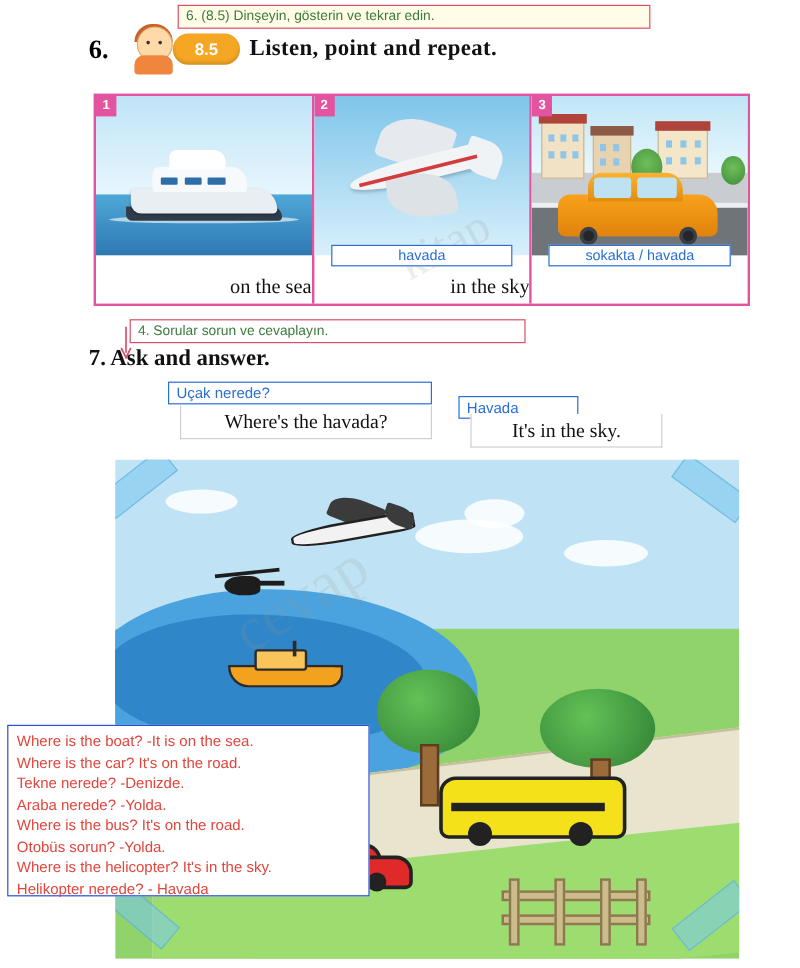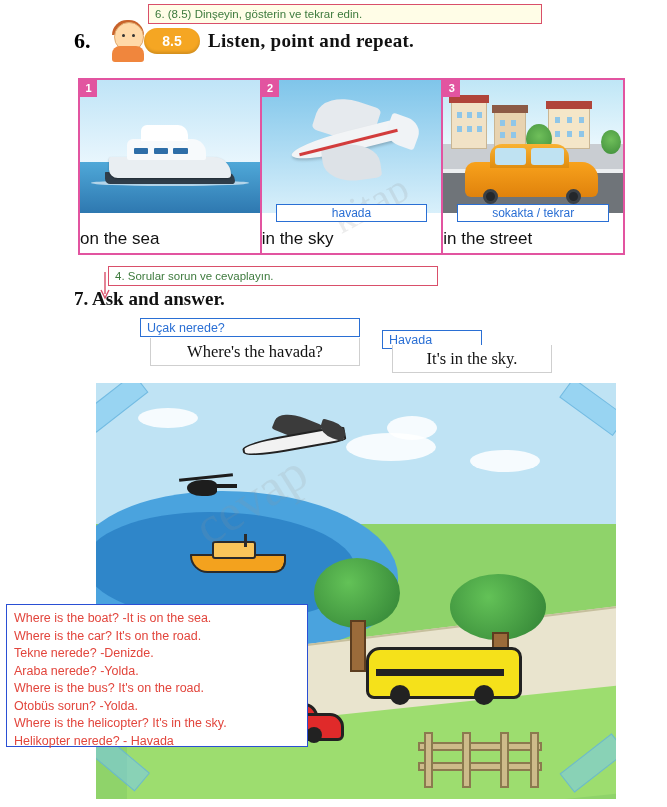--- a/index.html
+++ b/index.html
@@ -155,24 +155,24 @@
     line-height: 16px;
     text-align: center;
     box-sizing: border-box;
     z-index: 6;
   }
   .en-label {
     position: absolute;
     left: 0;
     bottom: 4px;
     width: 100%;
-    text-align: left;
+    text-align: right;
     font-size: 17px;
     color: #111;
-    font-family: Liberation Sans, sans-serif;
+    font-family: Liberation Serif, serif;
   }
 
   
   .s1-sky { position:absolute; left:0; top:0; width:100%; height:62%; background:linear-gradient(#bfe4f7,#e8f6fd); }
   .s1-sea { position:absolute; left:0; bottom:0; width:100%; height:38%; background:linear-gradient(#4fa8d8,#2e78b0); }
   .s1-hull { position:absolute; left:16%; bottom:26%; width:68%; height:16%; background:#e9eef2; border-radius:4px 40px 8px 20px; box-shadow:0 1px 2px rgba(0,0,0,.3); }
   .s1-hull2 { position:absolute; left:14%; bottom:22%; width:72%; height:9%; background:#2f3d4a; border-radius:2px 26px 10px 16px; }
   .s1-cabin { position:absolute; left:26%; bottom:40%; width:44%; height:16%; background:#f7fafc; border-radius:6px 14px 2px 2px; }
   .s1-cabin2 { position:absolute; left:34%; bottom:54%; width:26%; height:12%; background:#ffffff; border-radius:6px 10px 0 0; }
   .s1-win { position:absolute; background:#2d6ea8; height:5%; border-radius:1px; }
@@ -461,22 +461,21 @@
       <div class="tree3" style="left:88%; width:20px; height:24px;"></div>
       <div class="s3-road"></div>
       <div class="s3-curb"></div>
       <div class="taxi-body"></div>
       <div class="taxi-top"></div>
       <div class="taxi-win" style="left:29%; width:17%;"></div>
       <div class="taxi-win" style="left:49%; width:18%;"></div>
       <div class="wheel" style="left:22%;"></div>
       <div class="wheel" style="left:68%;"></div>
     </div>
-    <div class="tr-label">sokakta / tekrar</div>
-    <div class="en-label">in the street</div>
+    <div class="tr-label">sokakta / havada</div>
   </div>
 </div>
 
 <div class="watermark">kitap</div>
 
 <div class="ex7-tr-note">4. Sorular sorun ve cevaplayın.</div>
 
 <div class="ex7-arrow">
   <svg width="12" height="28" viewBox="0 0 12 28">
     <path d="M6 0 L6 22" stroke="#d94f6a" stroke-width="1.4" fill="none"></path>

